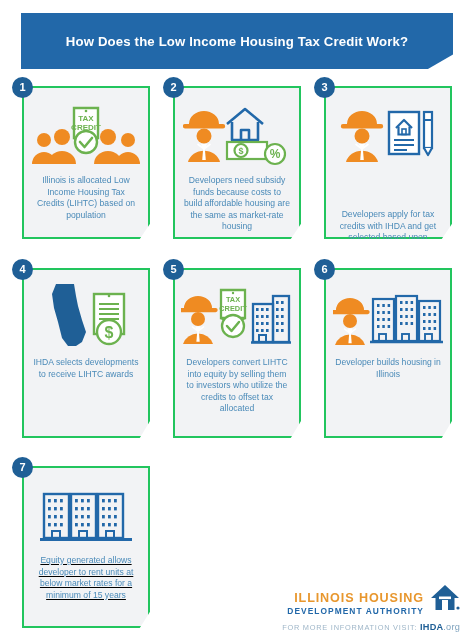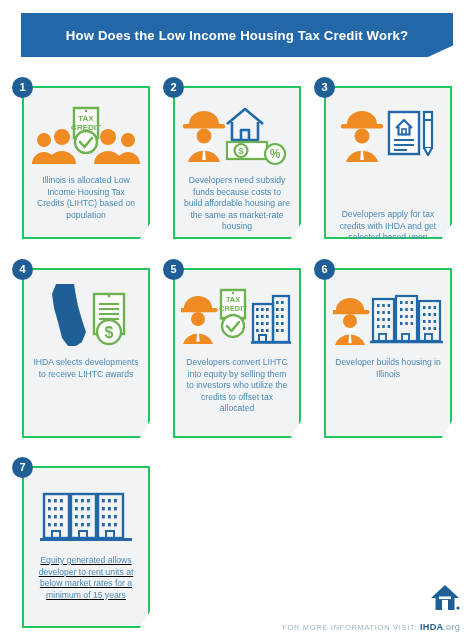--- a/index.html
+++ b/index.html
@@ -14,21 +14,21 @@
     position: relative;
     overflow: hidden;
   }
 
   
   .header {
     position: absolute;
     left: 21px;
     top: 13px;
     width: 432px;
-    height: 44px;
+    height: 56px;
     background: #2268a9;
     color: #ffffff;
     display: flex;
     align-items: center;
     justify-content: center;
     
     clip-path: polygon(0 0, 100% 0, 100% 74%, 94.2% 100%, 0 100%);
   }
   .header-title {
     font-size: 13.2px;
@@ -454,20 +454,24 @@
         </g>
       </svg>
     </div>
     <div class="card-text">Equity generated allows developer to rent units at below market rates for a minimum of 15 years</div>
   </div>
 
 </div>
 
 <div class="footer">
   <div class="logo-row">
+    <div class="logo-words">
+      <div class="logo-line1">ILLINOIS HOUSING</div>
+      <div class="logo-line2">DEVELOPMENT AUTHORITY</div>
+    </div>
     <svg width="30" height="30" viewBox="0 0 30 30" style="margin-bottom:2px">
       <path d="M15 2 L29 15 L24.5 15 L24.5 27 L5.5 27 L5.5 15 L1 15 Z" fill="#1f5f96"></path>
       <rect x="12" y="17" width="6" height="10" fill="#ffffff"></rect>
       <rect x="9" y="13.5" width="12" height="2.6" fill="#ffffff"></rect>
       <circle cx="28" cy="25" r="1.6" fill="#1f5f96"></circle>
     </svg>
   </div>
   <div class="tagline">
     <span>FOR MORE INFORMATION VISIT:</span>
     <span class="ihda">IHDA</span><span class="org">.org</span>

